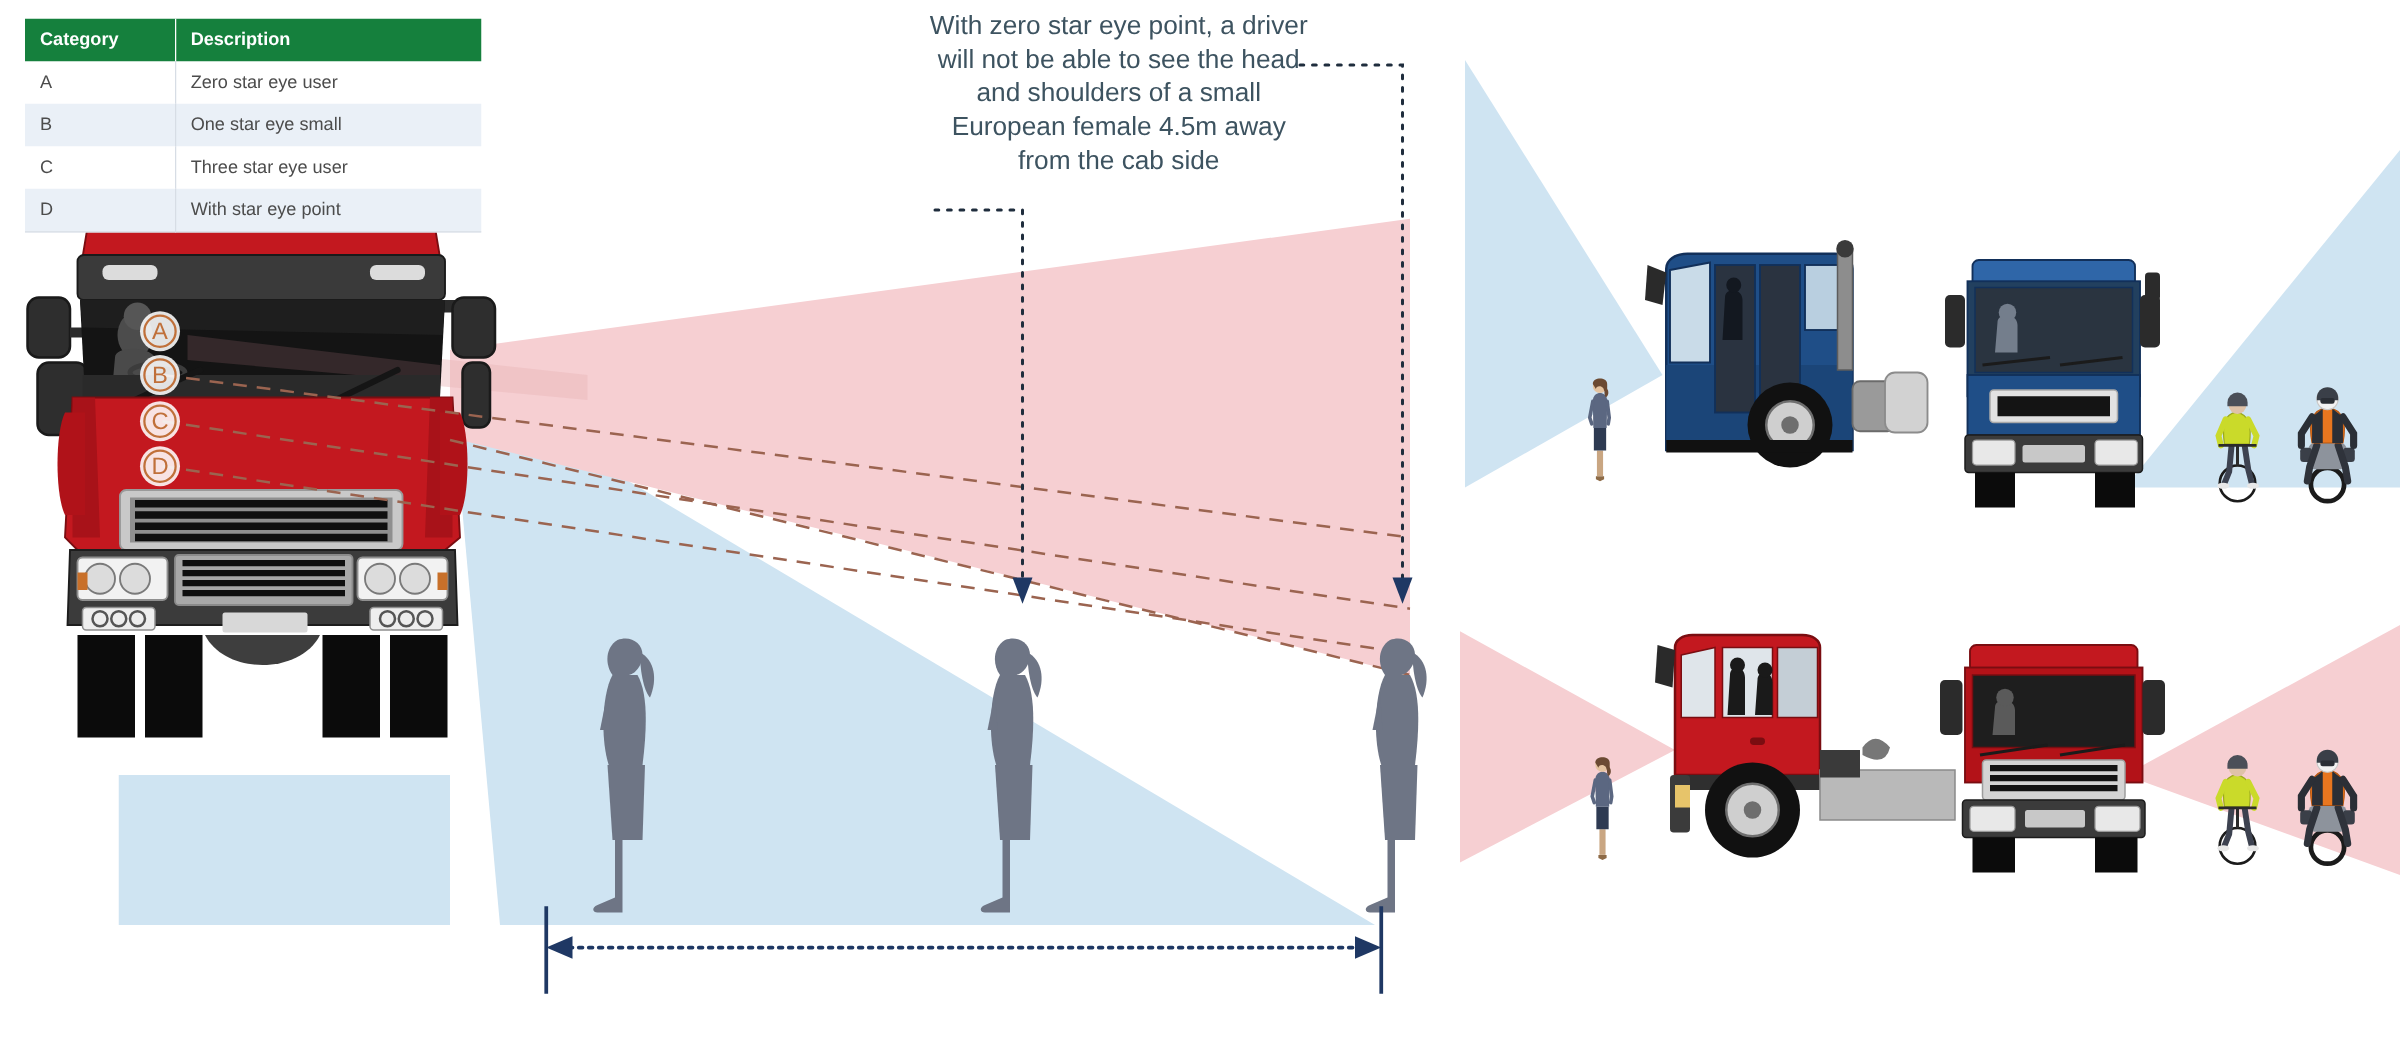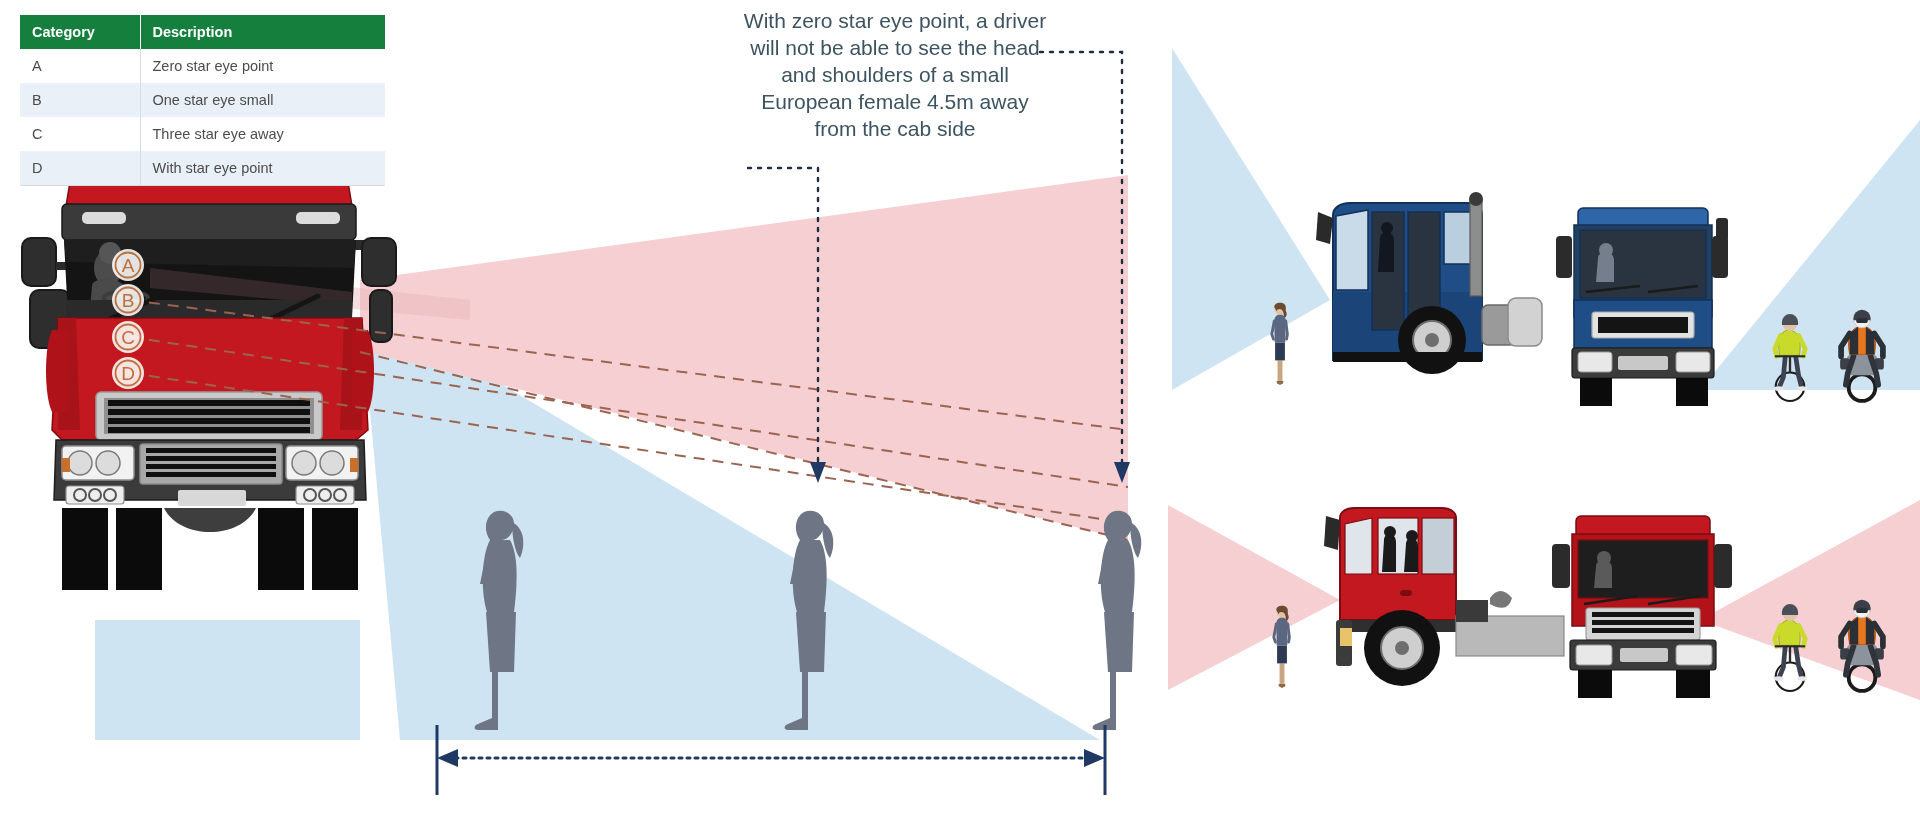--- a/index.html
+++ b/index.html
@@ -428,29 +428,29 @@
   <table id="legend-table">
     <thead>
       <tr>
         <th>Category</th>
         <th>Description</th>
       </tr>
     </thead>
     <tbody id="legend-body">
         <tr>
           <td>A</td>
-          <td>Zero star eye point</td>
+          <td>Zero star eye user</td>
         </tr>
         <tr class="alt">
           <td>B</td>
           <td>One star eye small</td>
         </tr>
         <tr>
           <td>C</td>
-          <td>Three star eye away</td>
+          <td>Three star eye user</td>
         </tr>
         <tr class="alt">
           <td>D</td>
           <td>With star eye point</td>
         </tr>
       </tbody>
   </table>
 
   <div class="annot" id="annot-zero-star">With zero star eye point, a driver will not be able to see the head and shoulders of a small European female 4.5m away from the cab side</div>
 

